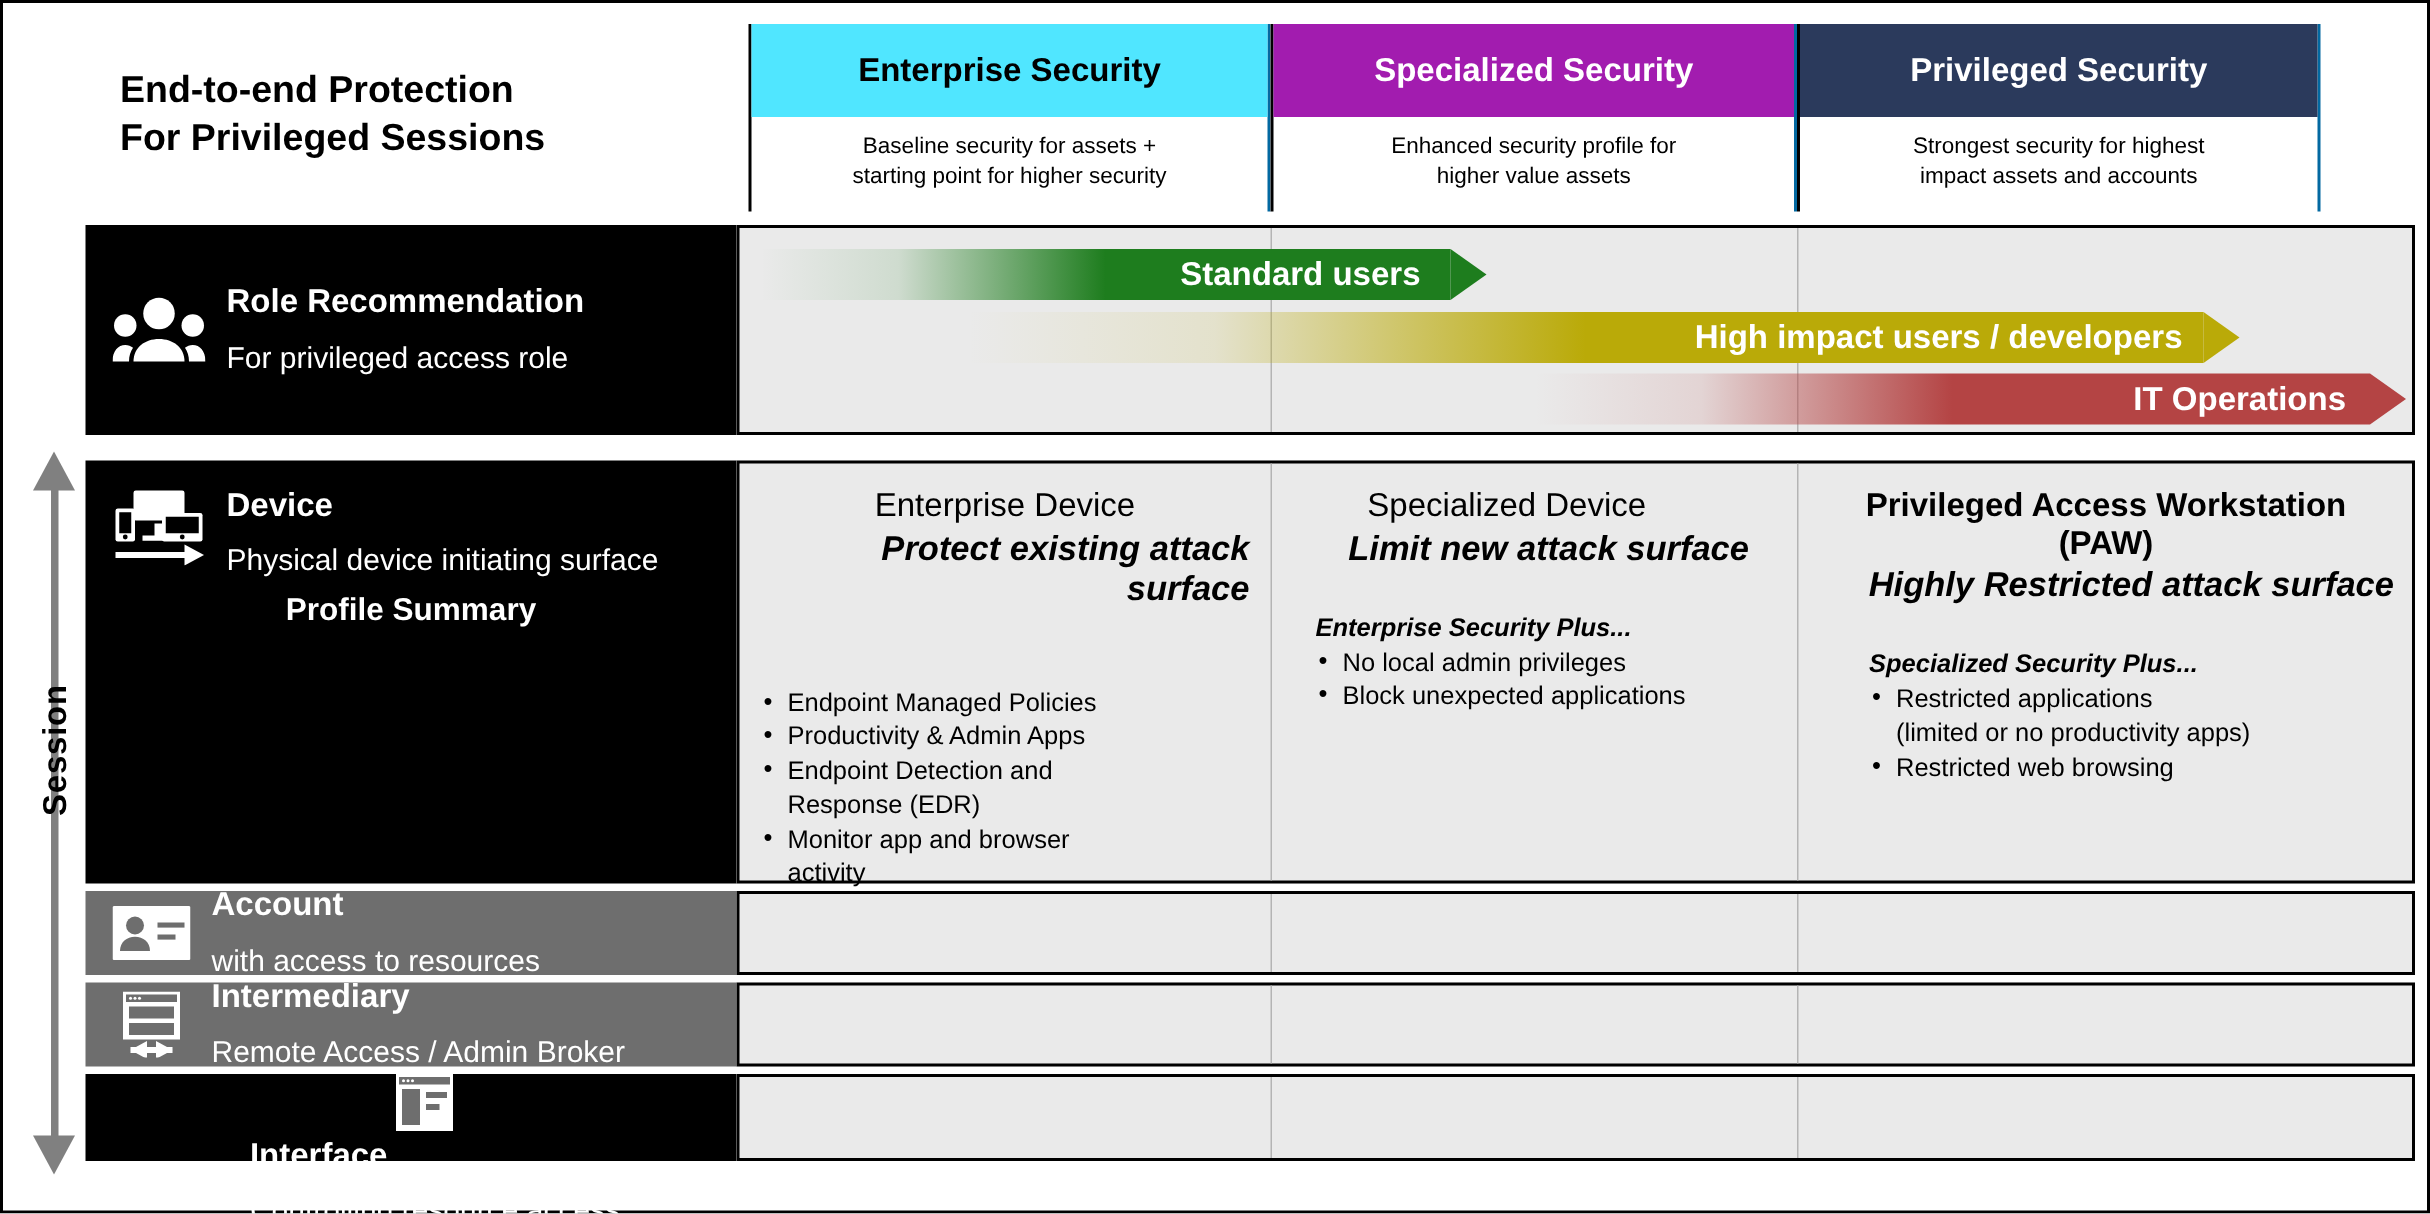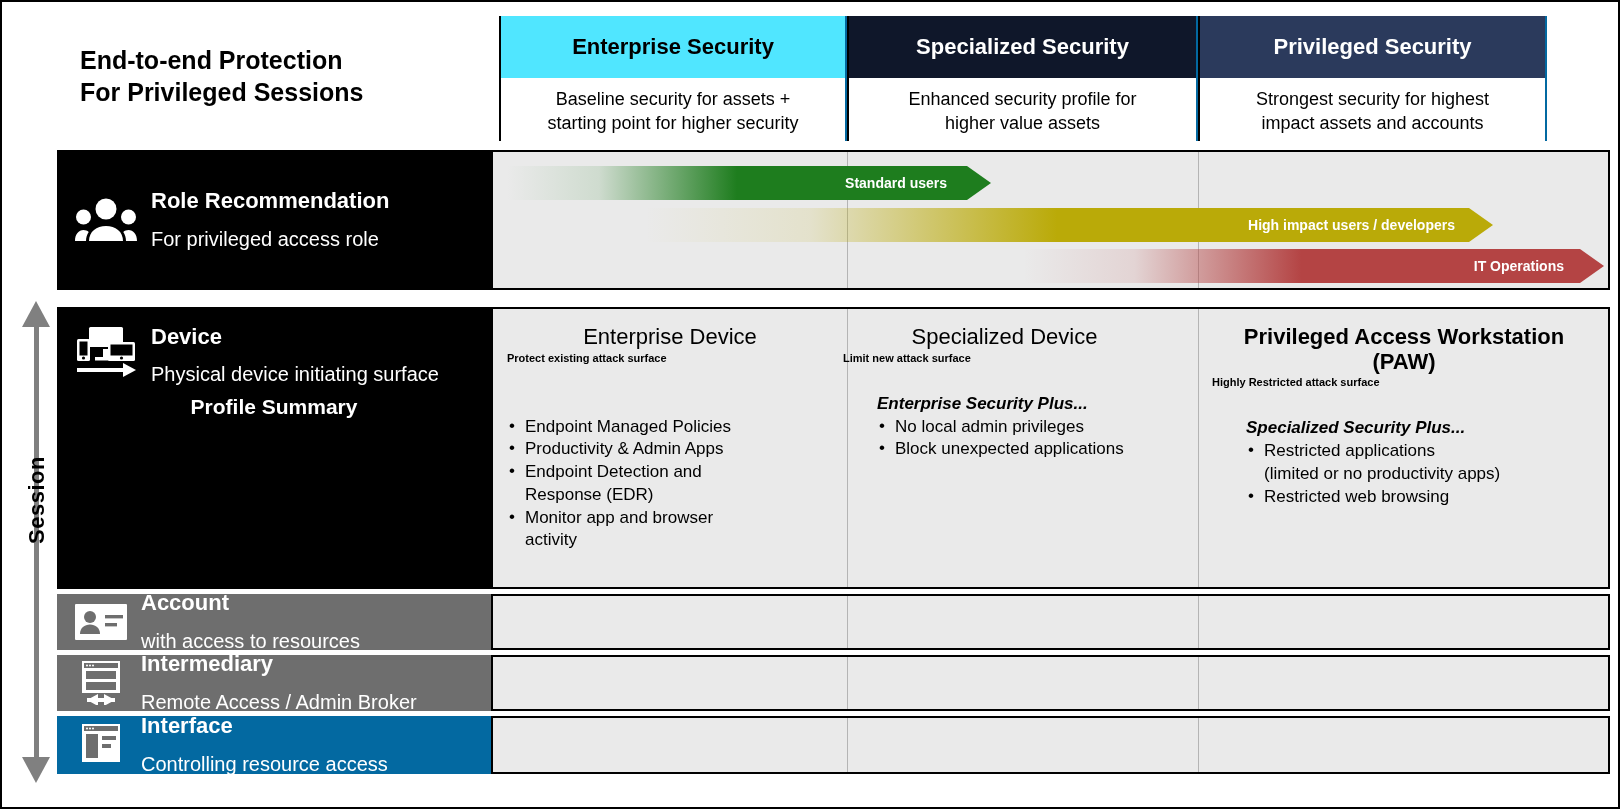--- a/index.html
+++ b/index.html
@@ -24,37 +24,37 @@
 
   
   .title{position:absolute;left:78px;top:42px;width:400px;
      font-size:25px;font-weight:bold;line-height:1.28;color:#000;}
 
   
   .colhead{position:absolute;top:14px;height:125px;box-sizing:border-box;
       border-left:2px solid #000;border-right:2px solid #0369a1;background:#fff;}
   .colhead .band{height:62px;display:flex;align-items:center;justify-content:center;
       font-size:22px;font-weight:bold;}
-  .colhead .sub{padding:10px 14px 0 14px;text-align:center;font-size:18px;line-height:1.32;color:#000;}
+  .colhead .sub{padding:10px 14px 0 14px;text-align:center;font-size:15px;line-height:1.32;color:#000;}
   #col0{left:497px;width:348px;}
   #col1{left:845px;width:351px;}
   #col2{left:1196px;width:349px;}
 
   
   .cells{position:absolute;box-sizing:border-box;border:2px solid #000;background:#eaeaea;}
   .cells .vsep{position:absolute;top:0;bottom:0;width:1px;background:#b4b4b4;}
 
   
   #roleCells{left:489px;top:148px;width:1119px;height:140px;}
   #roleCells .vsep.a{left:354px;}
   #roleCells .vsep.b{left:705px;}
 
   .arrowwrap{position:absolute;height:34px;}
   .arrow{position:relative;height:34px;display:flex;align-items:center;
-      box-sizing:border-box;color:#fff;font-weight:bold;font-size:14px;text-decoration:underline;}
+      box-sizing:border-box;color:#fff;font-weight:bold;font-size:22px;text-decoration:underline;}
   .arrow .tip{position:absolute;right:-24px;top:0;width:0;height:0;
       border-top:17px solid transparent;border-bottom:17px solid transparent;}
   .arrow .txt{position:absolute;white-space:nowrap;}
 
   #arrGreen{left:14px;top:14px;width:460px;}
   #arrGreen .arrow{background:linear-gradient(to right,rgba(30,125,30,0) 0%,rgba(30,125,30,0.12) 22%,#1E7D1E 52%,#1E7D1E 100%);}
   #arrGreen .tip{border-left:24px solid #1E7D1E;}
   #arrGreen .txt{right:20px;}
 
   #arrGold{left:152px;top:56px;width:824px;}
@@ -70,21 +70,21 @@
   
   #devCells{left:489px;top:305px;width:1119px;height:282px;}
   #devCells .vsep.a{left:354px;}
   #devCells .vsep.b{left:705px;}
   .devcol{position:absolute;top:0;bottom:0;box-sizing:border-box;padding:16px 14px 0 14px;}
   .devcol.c0{left:0;width:354px;}
   .devcol.c1{left:336px;width:351px;}
   .devcol.c2{left:705px;width:412px;}
   .devcol .dname{text-align:center;font-size:22px;line-height:1.12;}
   .devcol.c2 .dname{font-weight:bold;}
-  .devcol .dsub{text-align:left;font-size:11px;font-weight:bold;margin-top:2px;}
+  .devcol .dsub{text-align:right;font-size:23px;font-weight:bold;font-style:italic;margin-top:2px;}
   .devcol .plus{font-size:17px;font-weight:bold;font-style:italic;margin-top:30px;}
   .devcol ul{margin:0;padding:0;list-style:none;}
   .devcol li{position:relative;padding-left:18px;font-size:17px;line-height:1.34;}
   .devcol li::before{content:"\2022";position:absolute;left:2px;top:-1px;}
   .devcol li .cont{display:block;padding-left:0;}
   #devcol0 ul{margin-top:52px;}
   #devcol1 ul{margin-top:2px;}
   #devcol2 ul{margin-top:2px;}
   #devcol1 .blk,#devcol2 .blk{padding-left:34px;}
 
@@ -103,21 +103,21 @@
   .lbox .tx{margin-left:14px;}
   .lbox .t1{font-size:22px;font-weight:bold;line-height:1.1;color:#fff;}
   .lbox .t2{font-size:20px;line-height:1.2;color:#fff;margin-top:13px;}
 
   #roleBox{left:55px;top:148px;width:434px;height:140px;background:#000;padding-left:18px;}
   #devBox{left:55px;top:305px;width:434px;height:282px;background:#000;padding:18px 0 0 18px;align-items:flex-start;}
   #devBox .profile{position:absolute;left:0;right:0;top:88px;text-align:center;
       color:#fff;font-weight:bold;font-size:21px;}
   #acctBox{left:55px;top:592px;width:434px;height:56px;background:#6e6e6e;padding-left:18px;}
   #intBox{left:55px;top:653px;width:434px;height:56px;background:#6e6e6e;padding-left:18px;}
-  #ifaceBox{left:55px;top:714px;width:434px;height:58px;background:#0369a1;padding-left:18px;}
+  #ifaceBox{left:55px;top:714px;width:434px;height:58px;background:#000000;padding-left:18px;flex-direction:column;}
 
   svg{display:block;}
 </style>
 </head>
 <body>
 
 <div id="root">
 
   <div class="axis">
     <div class="ah-up"></div>
@@ -126,21 +126,21 @@
     <div class="lbl">Session</div>
   </div>
 
   <div class="title"><span id="titleText">End-to-end Protection<br>For Privileged Sessions</span></div>
 
   <div class="colhead" id="col0">
     <div class="band" id="band0" style="background: rgb(80, 230, 255); color: rgb(0, 0, 0);">Enterprise Security</div>
     <div class="sub" id="sub0">Baseline security for assets +<br>starting point for higher security</div>
   </div>
   <div class="colhead" id="col1">
-    <div class="band" id="band1" style="background: #0f172a; color: rgb(255, 255, 255);">Specialized Security</div>
+    <div class="band" id="band1" style="background: #a21caf; color: rgb(255, 255, 255);">Specialized Security</div>
     <div class="sub" id="sub1">Enhanced security profile for<br>higher value assets</div>
   </div>
   <div class="colhead" id="col2">
     <div class="band" id="band2" style="background: rgb(43, 58, 92); color: rgb(255, 255, 255);">Privileged Security</div>
     <div class="sub" id="sub2">Strongest security for highest<br>impact assets and accounts</div>
   </div>
 
   <div class="lbox" id="roleBox">
     <div class="ic">
       <svg width="62" height="44" viewBox="0 0 62 44">

